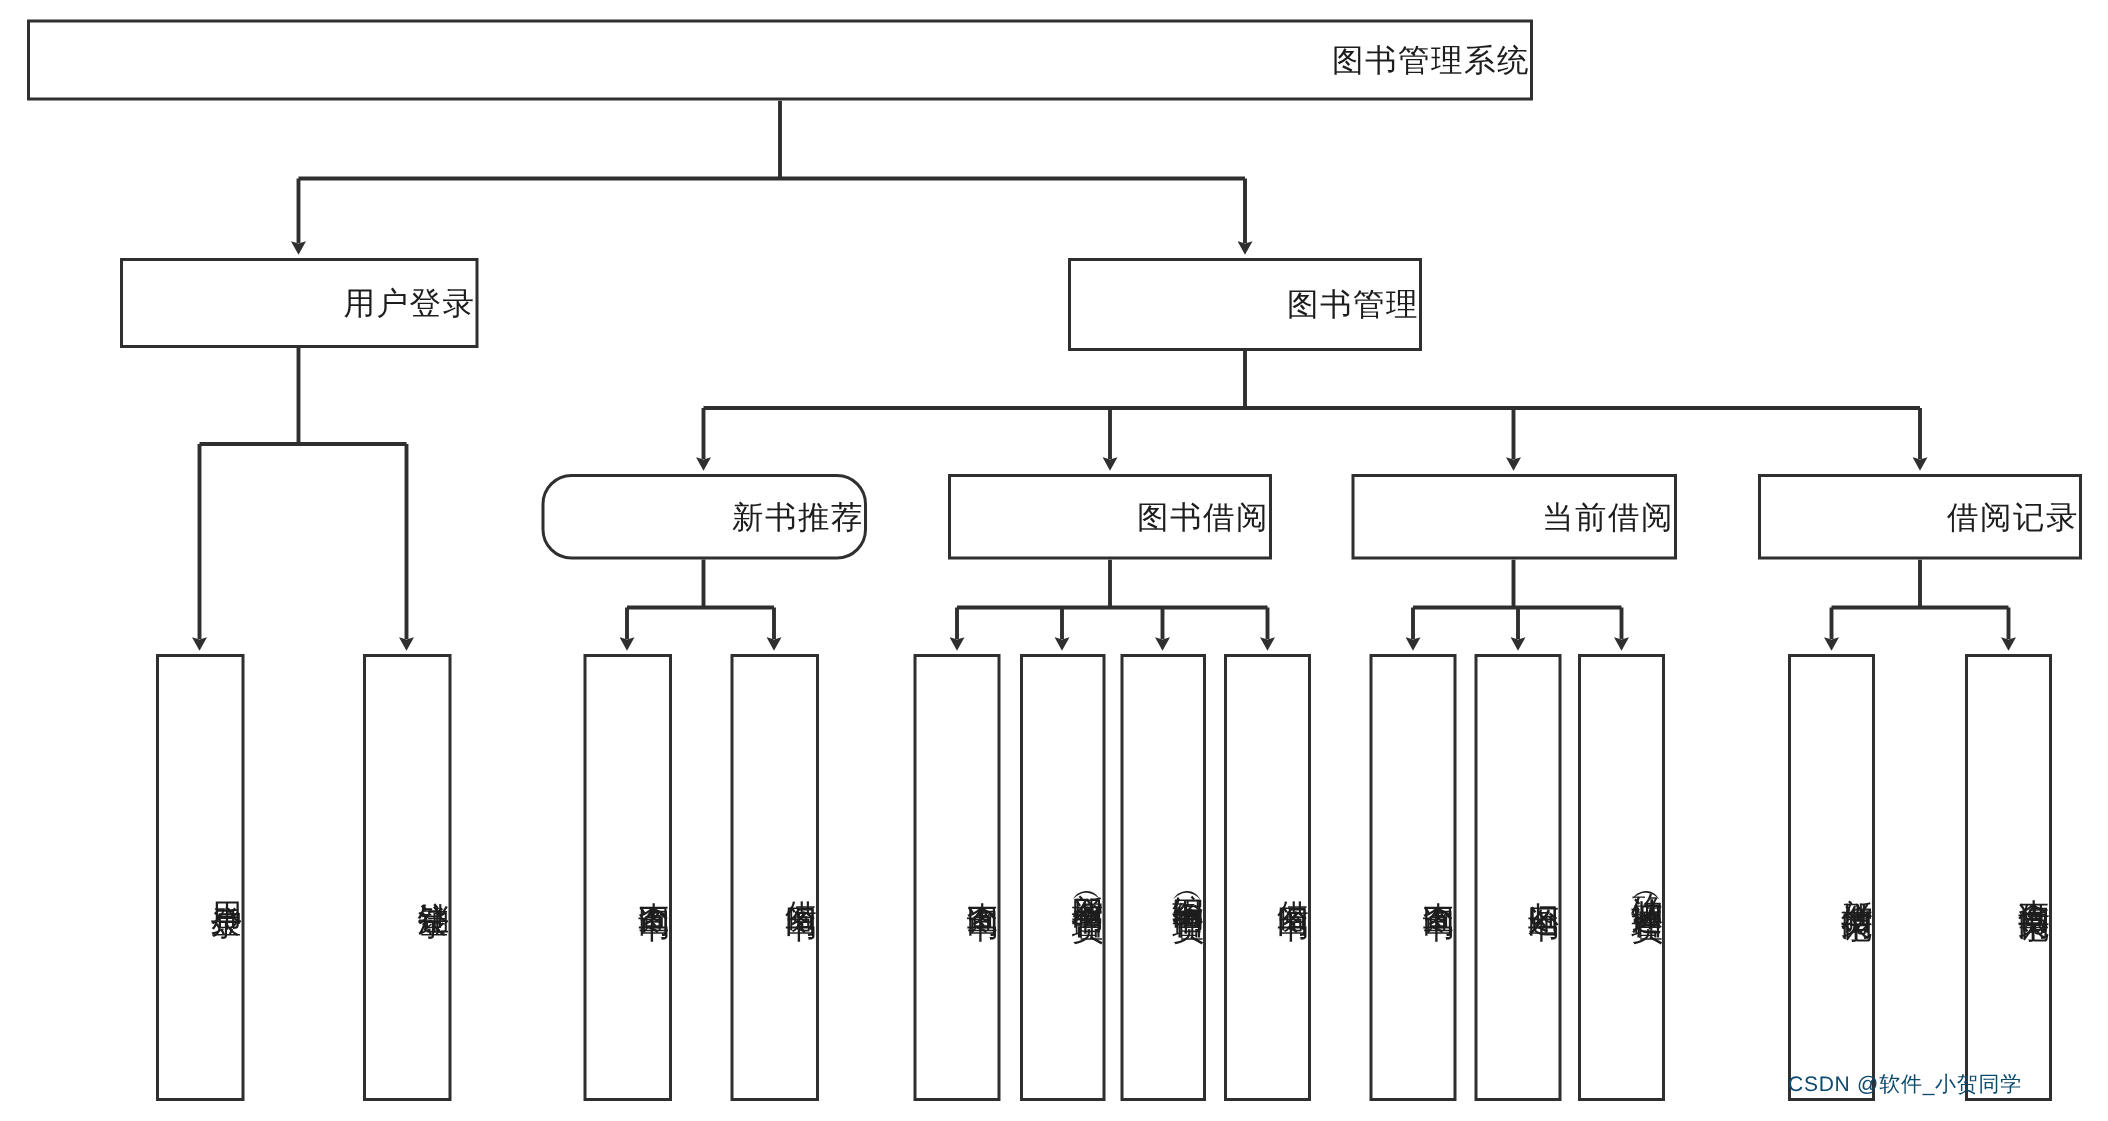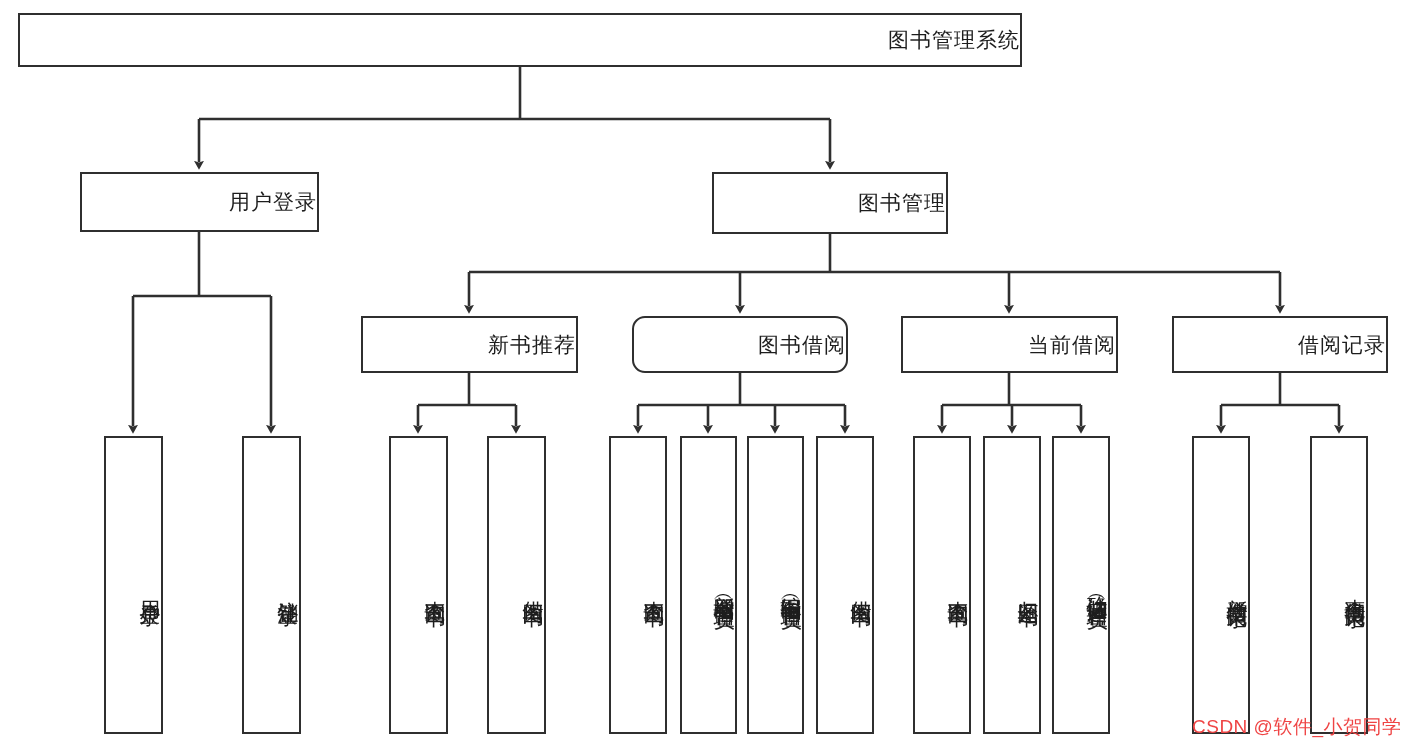--- a/index.html
+++ b/index.html
@@ -49,22 +49,22 @@
     padding-top: 6px;
   }
   .node.vert .vtext {
     writing-mode: vertical-rl;
     text-orientation: upright;
     line-height: 1.02;
     white-space: nowrap;
   }
   .watermark {
     position: absolute;
-    font-size: 19px;
-    color: #ef4444;
+    font-size: 14px;
+    color: #0c4a6e;
     white-space: nowrap;
     letter-spacing: 0.5px;
   }
 </style>
 </head>
 <body>
 
 <div id="canvas">
 
   <svg id="wires" viewBox="0 0 1405 747" xmlns="http://www.w3.org/2000/svg">
@@ -133,24 +133,24 @@
     <span>图书管理系统</span>
   </div>
 
   <div class="node horiz" id="node-l2-0" style="left: 80px; top: 172px; width: 239px; height: 60px;">
     <span>用户登录</span>
   </div>
   <div class="node horiz" id="node-l2-1" style="left: 712px; top: 172px; width: 236px; height: 62px;">
     <span>图书管理</span>
   </div>
 
-  <div class="node horiz" id="node-l3-0" style="left: 361px; top: 316px; width: 217px; height: 57px;">
+  <div class="node horiz" id="node-l3-0" style="left: 361px; top: 316px; width: 217px; height: 57px; border-radius: 20px;">
     <span>新书推荐</span>
   </div>
-  <div class="node horiz" id="node-l3-1" style="left: 632px; top: 316px; width: 216px; height: 57px; border-radius: 13px;">
+  <div class="node horiz" id="node-l3-1" style="left: 632px; top: 316px; width: 216px; height: 57px;">
     <span>图书借阅</span>
   </div>
   <div class="node horiz" id="node-l3-3" style="left: 1172px; top: 316px; width: 216px; height: 57px;">
     <span>借阅记录</span>
   </div>
   <div class="node horiz" id="node-l3-2" style="left: 901px; top: 316px; width: 217px; height: 57px;">
     <span>当前借阅</span>
   </div>
 
   <div class="node vert" id="node-leaf-0" style="left: 104px; top: 436px; width: 59px; height: 298px;">

